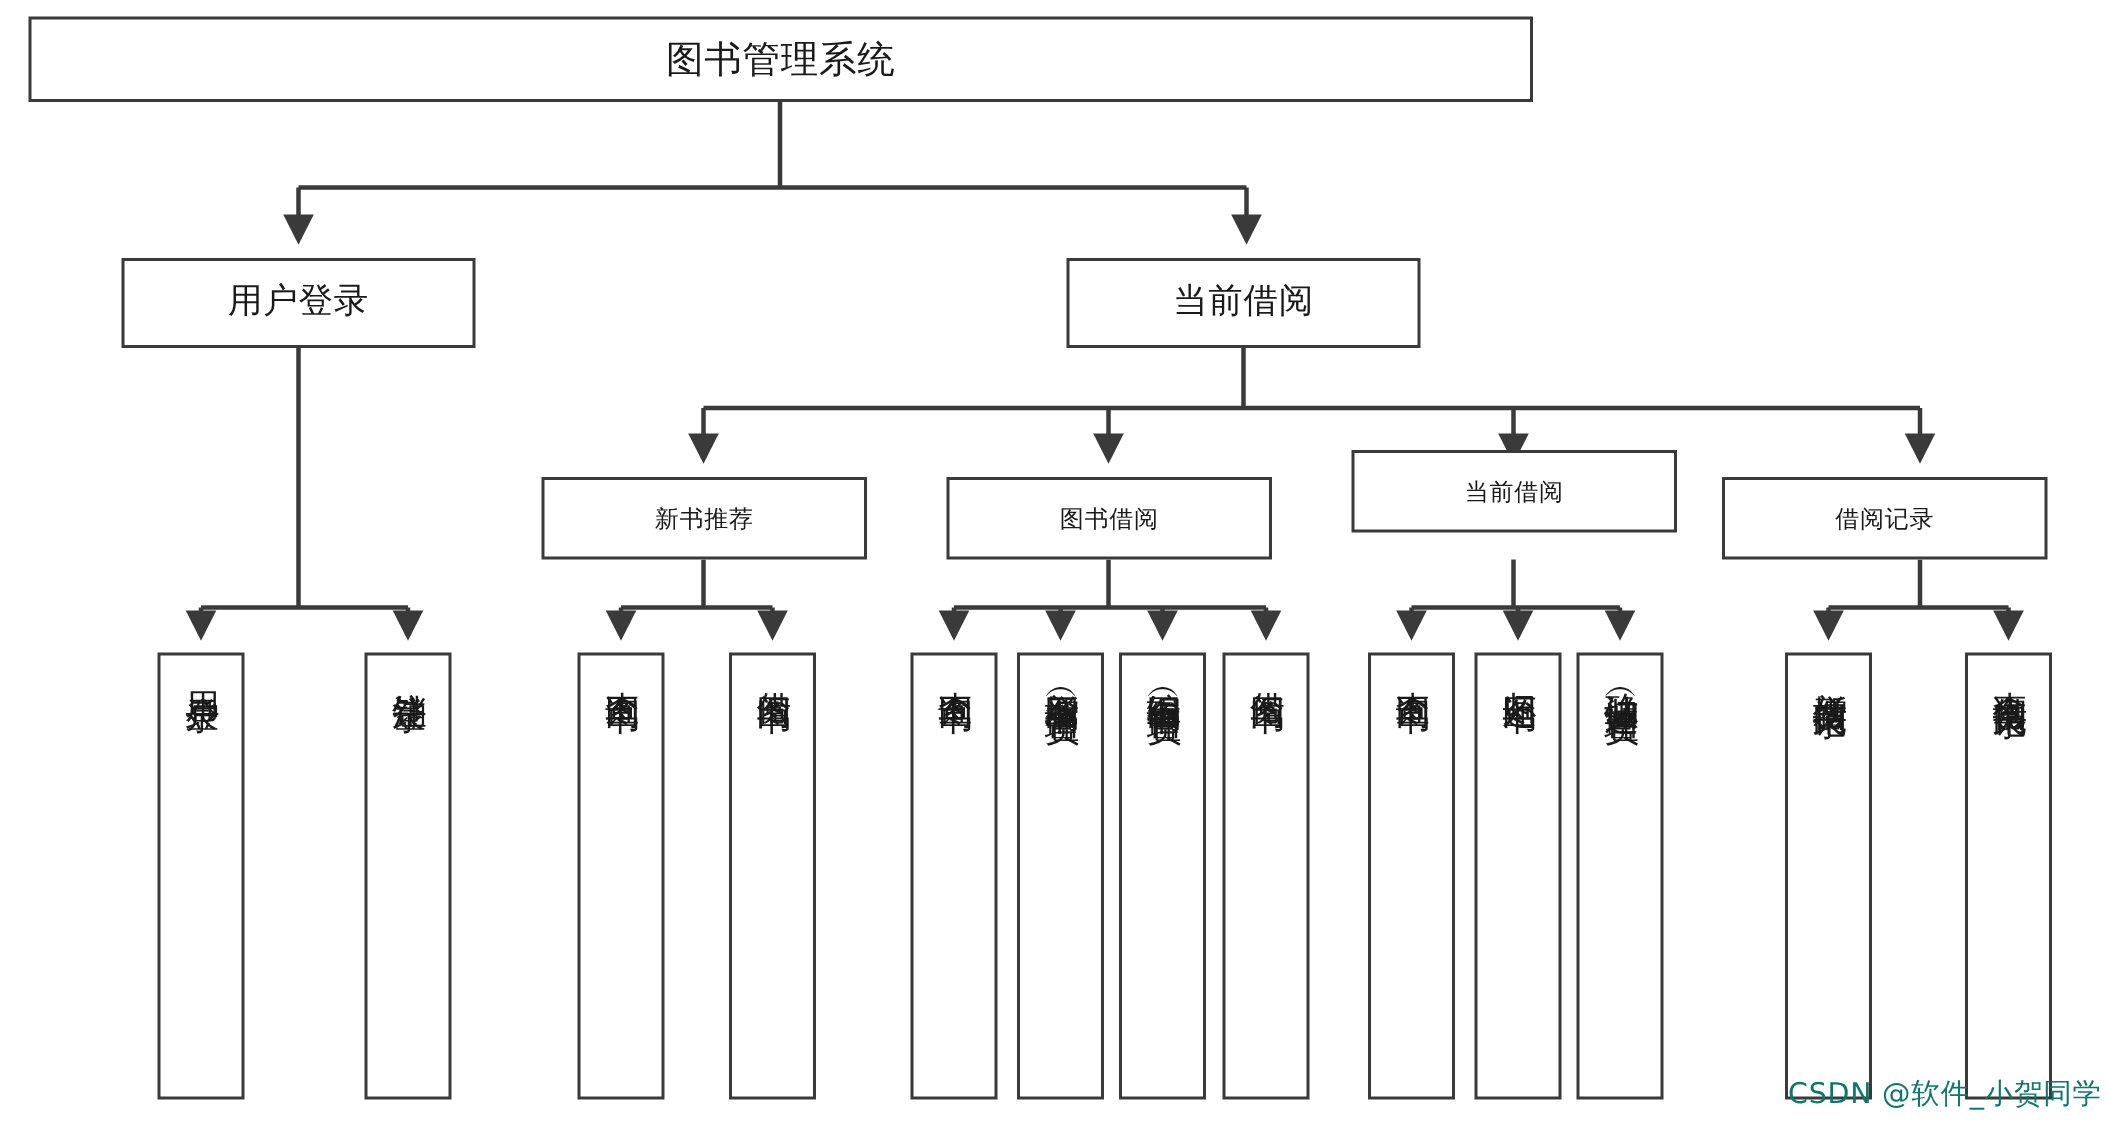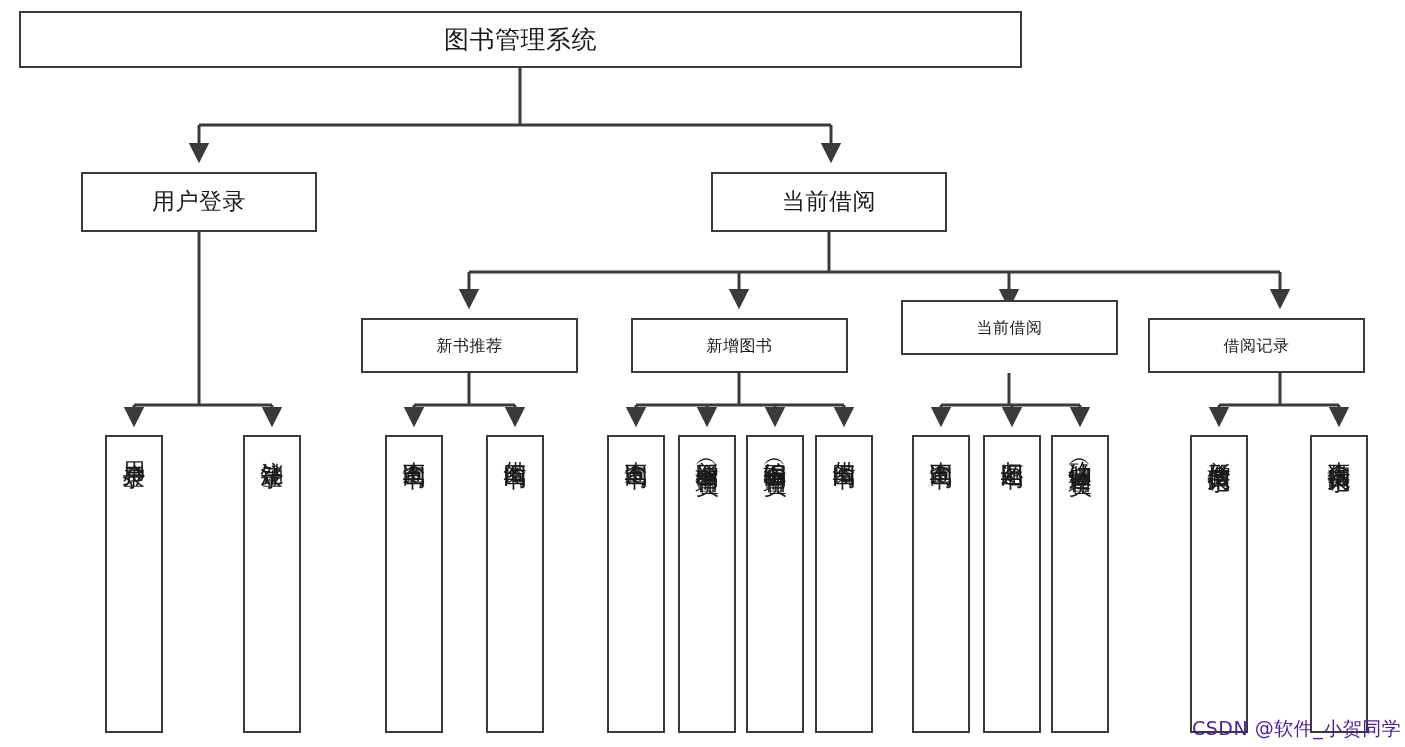--- a/index.html
+++ b/index.html
@@ -55,21 +55,21 @@
     line-height: 1.0;
     letter-spacing: 2px;
     margin: 0 auto;
   }
   #title-node .label { font-size: 25px; }
   .lvl2 .label { font-size: 23px; }
   .lvl3 .label { font-size: 16px; }
   .leaf .label { font-size: 23px; }
   .watermark {
     position: absolute;
-    color: #4c1d95;
+    color: #0f766e;
     font-size: 19px;
     white-space: nowrap;
     z-index: 5;
     letter-spacing: 0.5px;
   }
 </style>
 </head>
 <body>
 
 <div id="canvas">
@@ -137,21 +137,21 @@
       </div>
       <div class="node h lvl2" style="left: 711px; top: 172px; width: 236px; height: 60px;">
         <span class="label">当前借阅</span>
       </div>
     </div>
   <div id="level3-layer">
       <div class="node h lvl3" style="left: 361px; top: 318px; width: 217px; height: 55px;">
         <span class="label">新书推荐</span>
       </div>
       <div class="node h lvl3" style="left: 631px; top: 318px; width: 217px; height: 55px;">
-        <span class="label">新增图书</span>
+        <span class="label">图书借阅</span>
       </div>
       <div class="node h lvl3" style="left: 901px; top: 300px; width: 217px; height: 55px;">
         <span class="label">当前借阅</span>
       </div>
       <div class="node h lvl3" style="left: 1148px; top: 318px; width: 217px; height: 55px;">
         <span class="label">借阅记录</span>
       </div>
     </div>
   <div id="leaf-layer">
       <div class="node v leaf" style="left: 105px; top: 435px; width: 58px; height: 298px;">

